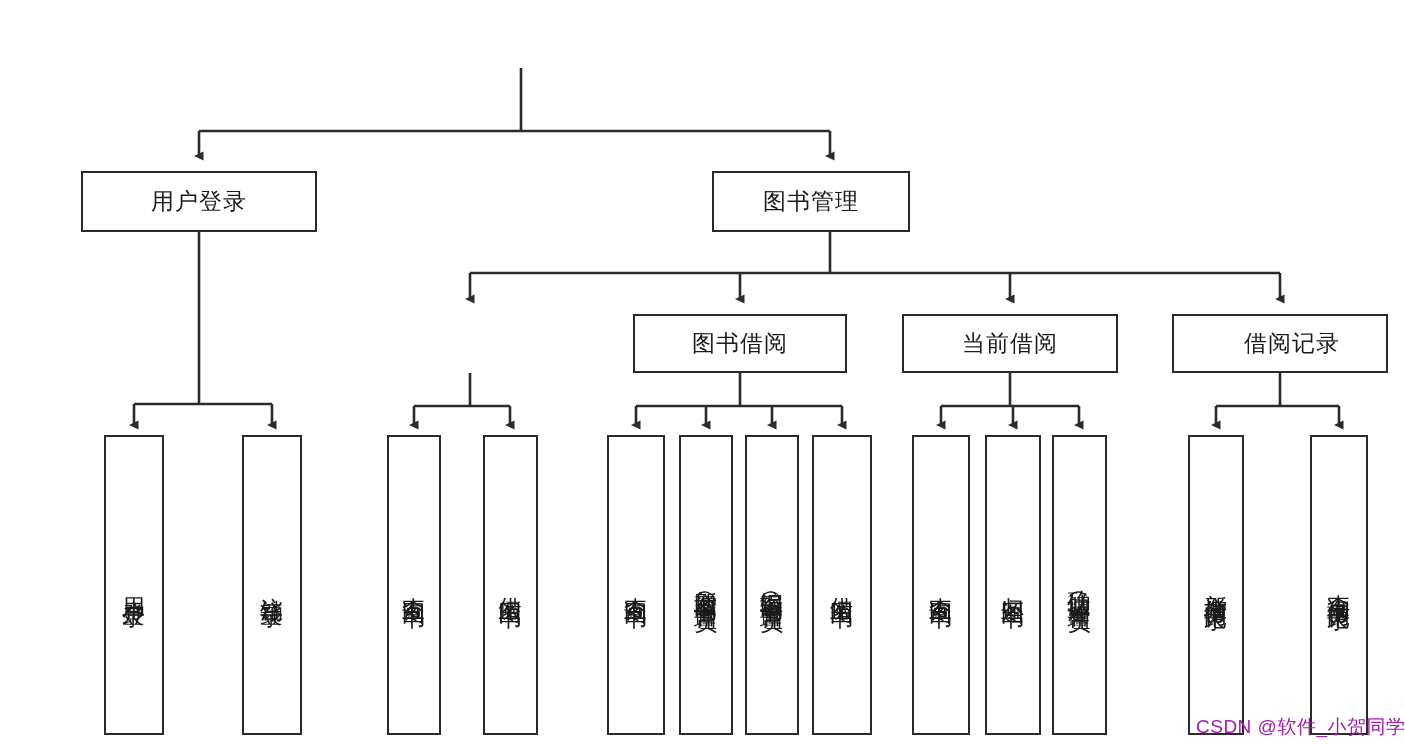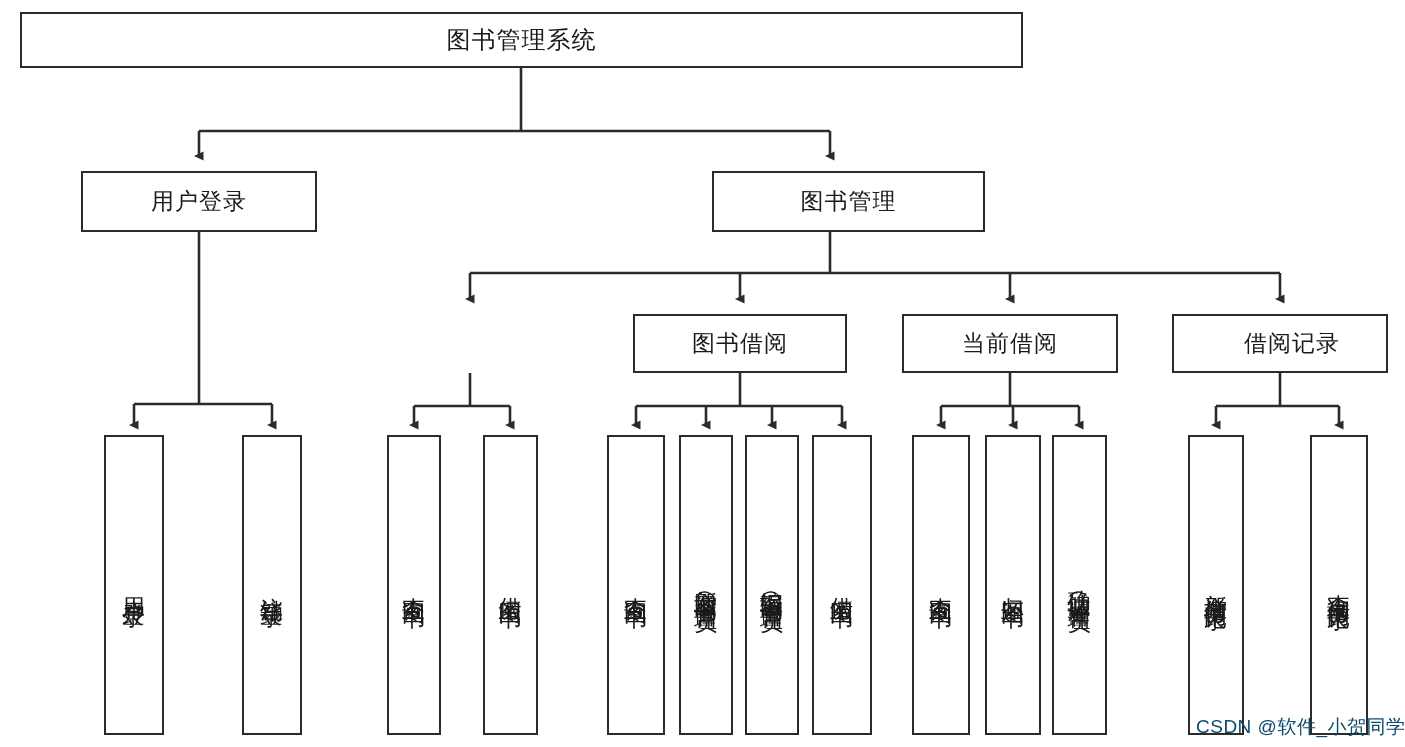--- a/index.html
+++ b/index.html
@@ -53,21 +53,21 @@
     writing-mode: vertical-rl;
     text-orientation: upright;
     white-space: normal;
     display: block;
   }
   .node.title {
     font-size: 24px;
   }
   .watermark {
     position: absolute;
-    color: #0c4a6e;
+    color: #a21caf;
     font-size: 19px;
     letter-spacing: 0.5px;
     white-space: nowrap;
     user-select: none;
   }
 </style>
 </head>
 <body>
 
 <div id="diagram-root">
@@ -116,28 +116,25 @@
       <path d="M1013,406 L1013,425" marker-end="url(#arrow)"></path>
       <path d="M1079,406 L1079,425" marker-end="url(#arrow)"></path>
 
       <path d="M1280,373 L1280,406"></path>
       <path d="M1216,406 L1339,406"></path>
       <path d="M1216,406 L1216,425" marker-end="url(#arrow)"></path>
       <path d="M1339,406 L1339,425" marker-end="url(#arrow)"></path>
     </g>
   </svg>
 
-  <div class="node horiz title" id="node-root" style="left: 20px; top: 12px; width: 1003px; height: 56px;">
-    <span class="label">图书管理系统</span>
-  </div>
 
   <div class="node horiz" id="node-l2-0" style="left: 81px; top: 171px; width: 236px; height: 61px;">
     <span class="label">用户登录</span>
   </div>
-  <div class="node horiz" id="node-l2-1" style="left: 712px; top: 171px; width: 273px; height: 61px;">
+  <div class="node horiz" id="node-l2-1" style="left: 712px; top: 171px; width: 198px; height: 61px;">
     <span class="label">图书管理</span>
   </div>
 
   <div class="node horiz" id="node-l3-1" style="left: 633px; top: 314px; width: 214px; height: 59px;">
     <span class="label">图书借阅</span>
   </div>
   <div class="node horiz" id="node-l3-2" style="left: 902px; top: 314px; width: 216px; height: 59px; justify-content: center;">
     <span class="label">当前借阅</span>
   </div>
   <div class="node horiz" id="node-l3-3" style="left: 1172px; top: 314px; width: 216px; height: 59px; padding-left: 24px;">

